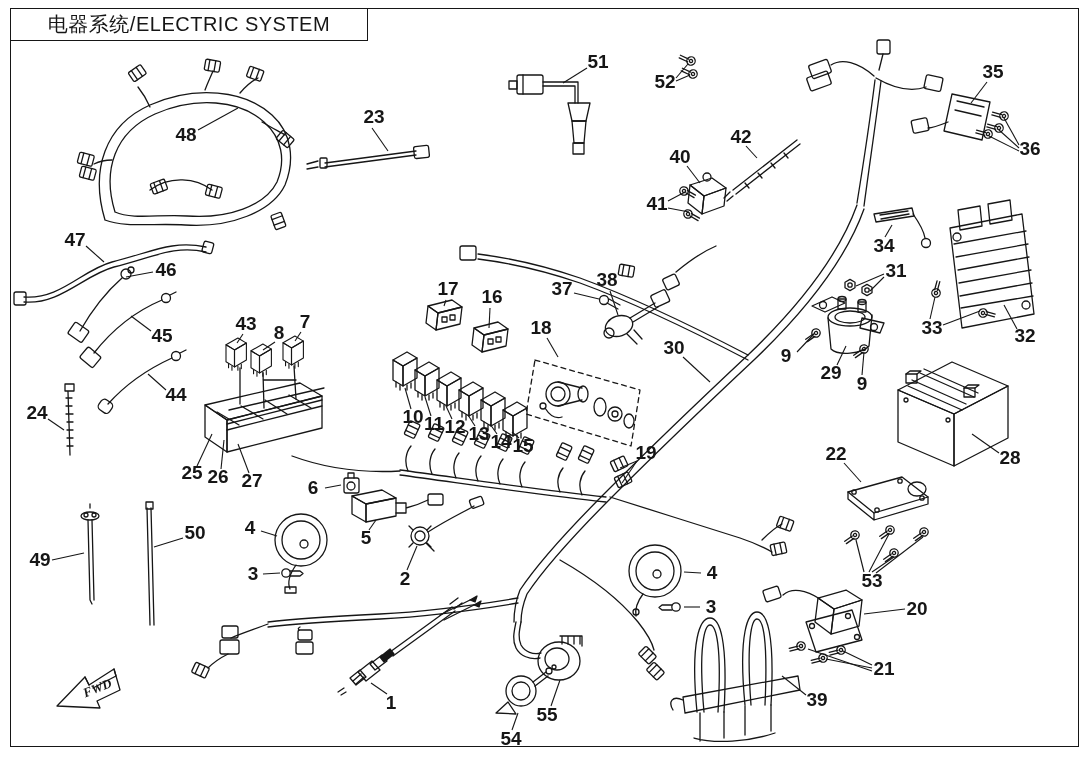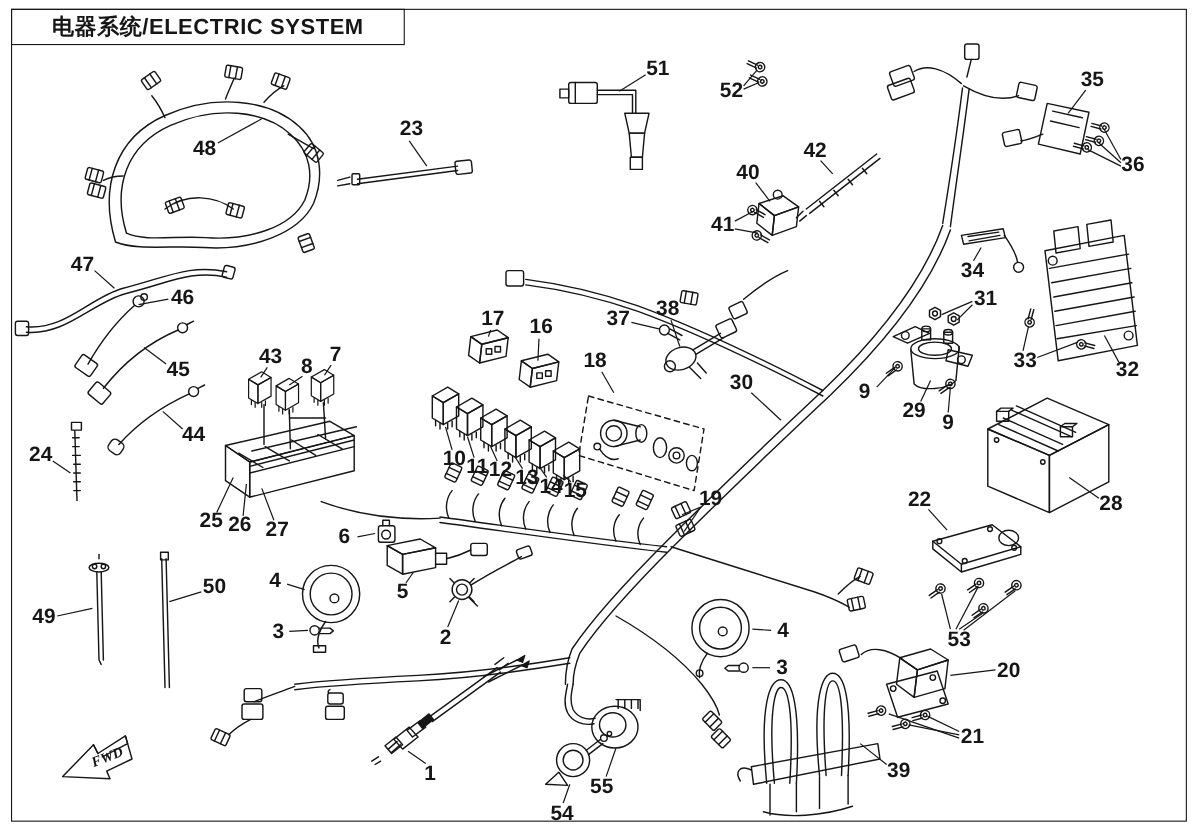--- a/index.html
+++ b/index.html
@@ -4,21 +4,21 @@
 <style>
   :root{ --ink:#161616; --bg:#ffffff; }
   html,body{margin:0;padding:0;background:var(--bg);}
   .page{position:relative;width:1090px;height:760px;background:var(--bg);
         font-family:"Liberation Sans", sans-serif;overflow:hidden;}
   .frame{position:absolute;left:10px;top:8px;width:1069px;height:739px;
          border:1.6px solid var(--ink);box-sizing:border-box;}
   .titlebox{position:absolute;left:10px;top:8px;width:358px;height:33px;
             border:1.6px solid var(--ink);box-sizing:border-box;
             display:flex;align-items:center;justify-content:center;}
-  .titlebox span{font-weight:bold;font-size:20px;letter-spacing:0.5px;color:var(--ink);
+  .titlebox span{font-weight:normal;font-size:20px;letter-spacing:0.5px;color:var(--ink);
                  font-family:"Liberation Sans","DejaVu Sans",sans-serif;white-space:nowrap;}
   svg{position:absolute;left:0;top:0;}
   #callout-layer text{font:bold 19px "Liberation Sans",sans-serif;fill:var(--ink);
                       text-anchor:middle;dominant-baseline:middle;}
   #callout-layer line{stroke:var(--ink);stroke-width:1.1;}
 </style>
 </head>
 <body>
 
 <div class="page">

